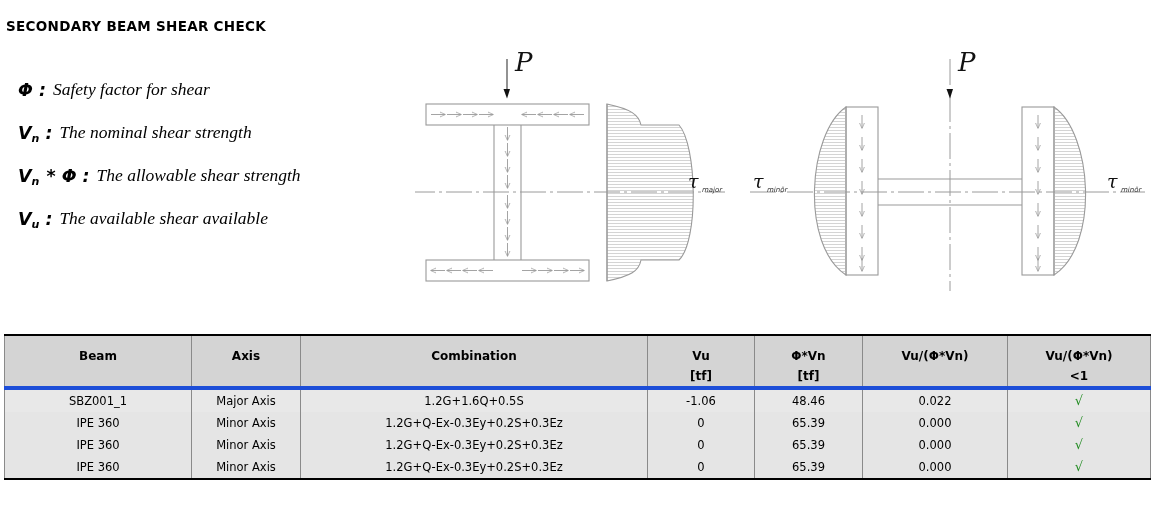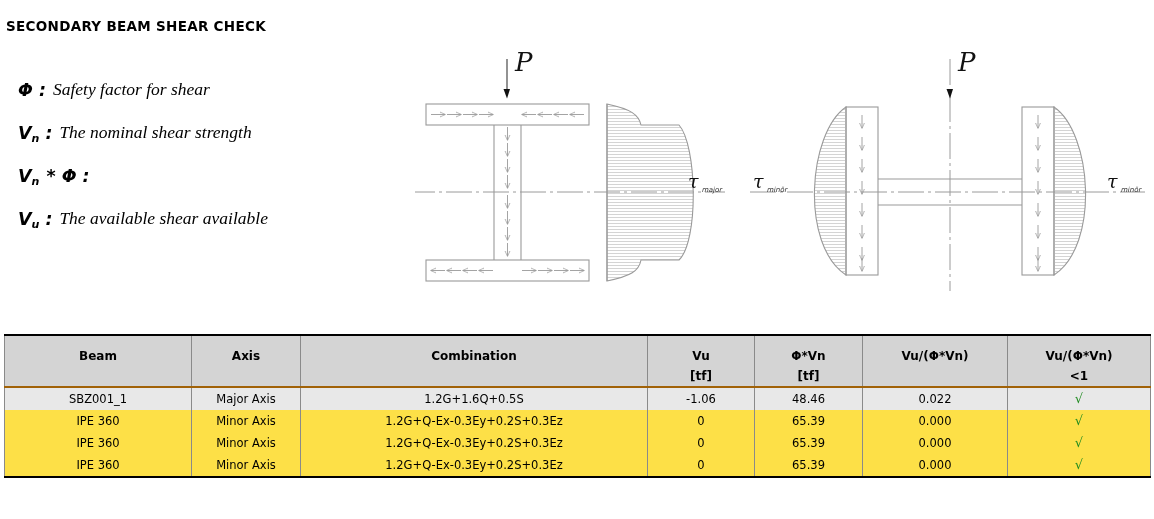--- a/index.html
+++ b/index.html
@@ -75,34 +75,34 @@
     border-right: 1px solid #8a8a8a;
     text-align: center;
     padding: 0;
     font-weight: normal;
   }
   #results-table thead th {
     background: #d4d4d4;
     font-weight: bold;
     font-size: 12px;
     border-top: 2px solid #000;
-    border-bottom: 2px solid #a16207;
+    border-bottom: 2px solid #ec4899;
     height: 50px;
     vertical-align: top;
     padding-top: 10px;
     line-height: 20px;
     margin-left: 8px;
   }
   #results-table thead th:first-child { border-left: 1px solid #8a8a8a; }
   .unit-line { display: block; }
   tbody tr { height: 22px; }
   tbody td { height: 22px; line-height: 22px; }
   tr.major td { background: #e8e8e8; }
-  tr.minor td { background: #fde047; }
-  tr.group-start td { border-top: 2px solid #1d4ed8; }
+  tr.minor td { background: #e5e5e5; }
+  tr.group-start td { border-top: 4px solid #1d4ed8; }
   tbody tr:last-child td { border-bottom: 2px solid #000; }
   .check { color: #1f8b1f; font-size: 13px; font-weight: bold; }
 
   
   col.c-beam   { width: 187px; }
   col.c-axis   { width: 109px; }
   col.c-comb   { width: 347px; }
   col.c-vu     { width: 107px; }
   col.c-phivn  { width: 108px; }
   col.c-ratio  { width: 145px; }
@@ -124,20 +124,21 @@
   <div class="legend-row">
     <span class="sym"><span>V</span><sub>n</sub></span>
     <span class="colon">:</span>
     <span class="legend-desc">The nominal shear strength</span>
   </div>
 
   <div class="legend-row">
     <span class="sym"><span>V</span><sub>n</sub></span>
     <span class="sym" style="margin-left:5px">* Φ</span>
     <span class="colon">:</span>
+    <span class="legend-desc">The allowable shear strength</span>
   </div>
 
   <div class="legend-row">
     <span class="sym"><span>V</span><sub>u</sub></span>
     <span class="colon">:</span>
     <span class="legend-desc">The available shear available</span>
   </div>
 
 </div>
 

